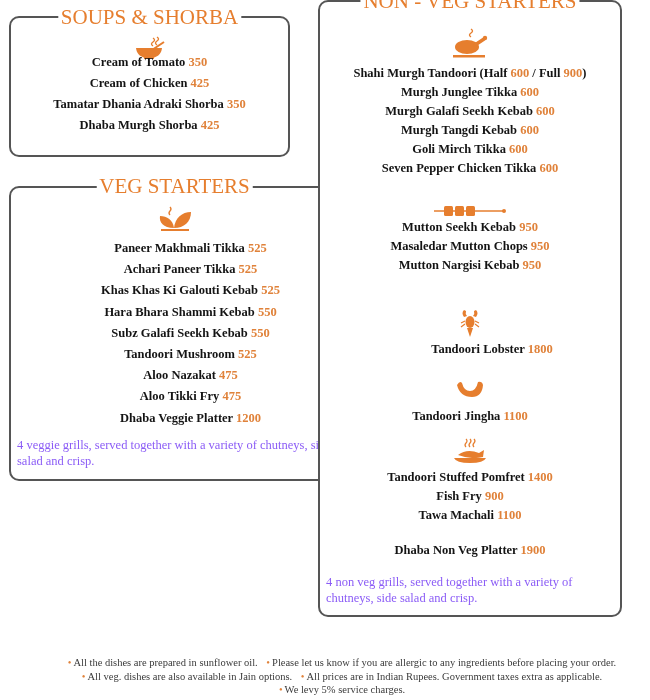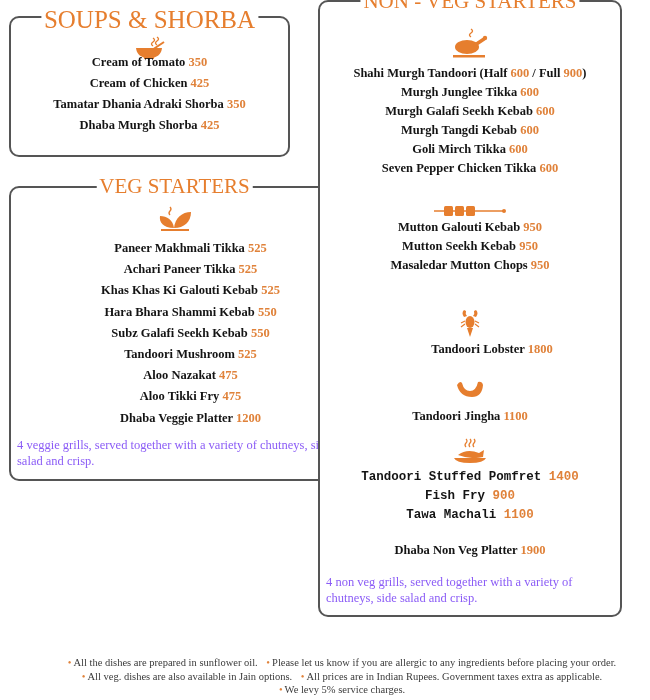--- a/index.html
+++ b/index.html
@@ -36,21 +36,21 @@
     }
     .price { color: #e0823a; font-weight: bold; }
     .desc {
       text-align: left;
       font-size: 12.5px;
       line-height: 16px;
       color: #8b5cf6;
     }
 
     #soups { left: 9px; top: 16px; width: 281px; height: 141px; }
-    #soups .box-title { top: -11px; font-size: 25px; }
+    #soups .box-title { top: -11px; font-size: 21px; }
     #soups .icon-wrap { position: absolute; top: 18px; left: 0; right: 0; }
     #soups .list { position: absolute; top: 34px; left: 0; right: 0; }
     #soups .item { height: 21px; line-height: 21px; }
 
     #veg { left: 9px; top: 186px; width: 331px; height: 295px; }
     #veg .box-title { top: -12px; font-size: 21px; }
     #veg .icon-wrap { position: absolute; top: 18px; left: 0; right: 0; }
     #veg .list { position: absolute; top: 50px; left: 16px; right: 0; padding-left: 16px; }
     #veg .item { height: 21.2px; line-height: 21.2px; }
     #veg .desc { position: absolute; top: 249px; left: 6px; right: 6px; }
@@ -150,23 +150,23 @@
     <div class="icon-wrap">
       <svg class="icon" width="76" height="12" viewBox="0 0 76 12">
         <line x1="2" y1="6" x2="72" y2="6" stroke="#e67e2e" stroke-width="1.6"></line>
         <circle cx="72" cy="6" r="2" fill="#e67e2e"></circle>
         <rect x="12" y="1" width="9" height="10" rx="1.5" fill="#e67e2e"></rect>
         <rect x="23" y="1" width="9" height="10" rx="1.5" fill="#e67e2e"></rect>
         <rect x="34" y="1" width="9" height="10" rx="1.5" fill="#e67e2e"></rect>
       </svg>
     </div>
     <div style="margin-top:1px;">
-      <div class="item"><span>Mutton Galouti Kebab</span> <span class="price">950</span></div>
       <div class="item"><span>Mutton Seekh Kebab</span> <span class="price">950</span></div>
       <div class="item"><span>Masaledar Mutton Chops</span> <span class="price">950</span></div>
+      <div class="item"><span>Mutton Nargisi Kebab</span> <span class="price">950</span></div>
     </div>
   </div>
 
   <div class="grp" style="top:306px;">
     <div class="icon-wrap">
       <svg class="icon" width="22" height="30" viewBox="0 0 22 30">
         <path d="M5 2 Q2 5 5 9 L8 8 Q6 6 7 3 Z" fill="#e67e2e"></path>
         <path d="M17 2 Q20 5 17 9 L14 8 Q16 6 15 3 Z" fill="#e67e2e"></path>
         <ellipse cx="11" cy="14" rx="4.5" ry="6" fill="#e67e2e"></ellipse>
         <path d="M8 20 L11 29 L14 20 Z" fill="#e67e2e"></path>
@@ -190,21 +190,21 @@
   </div>
 
   <div class="grp" style="top:436px;">
     <div class="icon-wrap">
       <svg class="icon" width="34" height="26" viewBox="0 0 34 26">
         <path d="M13 1 q2 2 0 4 q-2 2 0 4 M17 1 q2 2 0 4 q-2 2 0 4 M21 1 q2 2 0 4 q-2 2 0 4" stroke="#e67e2e" stroke-width="1.2" fill="none"></path>
         <path d="M5 17 Q14 10 26 15 L31 12 L30 19 Q18 22 5 17 Z" fill="#e67e2e"></path>
         <path d="M1 20 H33 Q31 25 17 25 Q3 25 1 20 Z" fill="#e67e2e"></path>
       </svg>
     </div>
-    <div style="margin-top:4px;font-family:Liberation Mono, monospace;">
+    <div style="margin-top:4px;">
       <div class="item"><span>Tandoori Stuffed Pomfret</span> <span class="price">1400</span></div>
       <div class="item"><span>Fish Fry</span> <span class="price">900</span></div>
       <div class="item"><span>Tawa Machali</span> <span class="price">1100</span></div>
     </div>
   </div>
 
   <div class="grp" style="top:539px;">
     <div class="item"><span>Dhaba Non Veg Platter</span> <span class="price">1900</span></div>
   </div>
 

